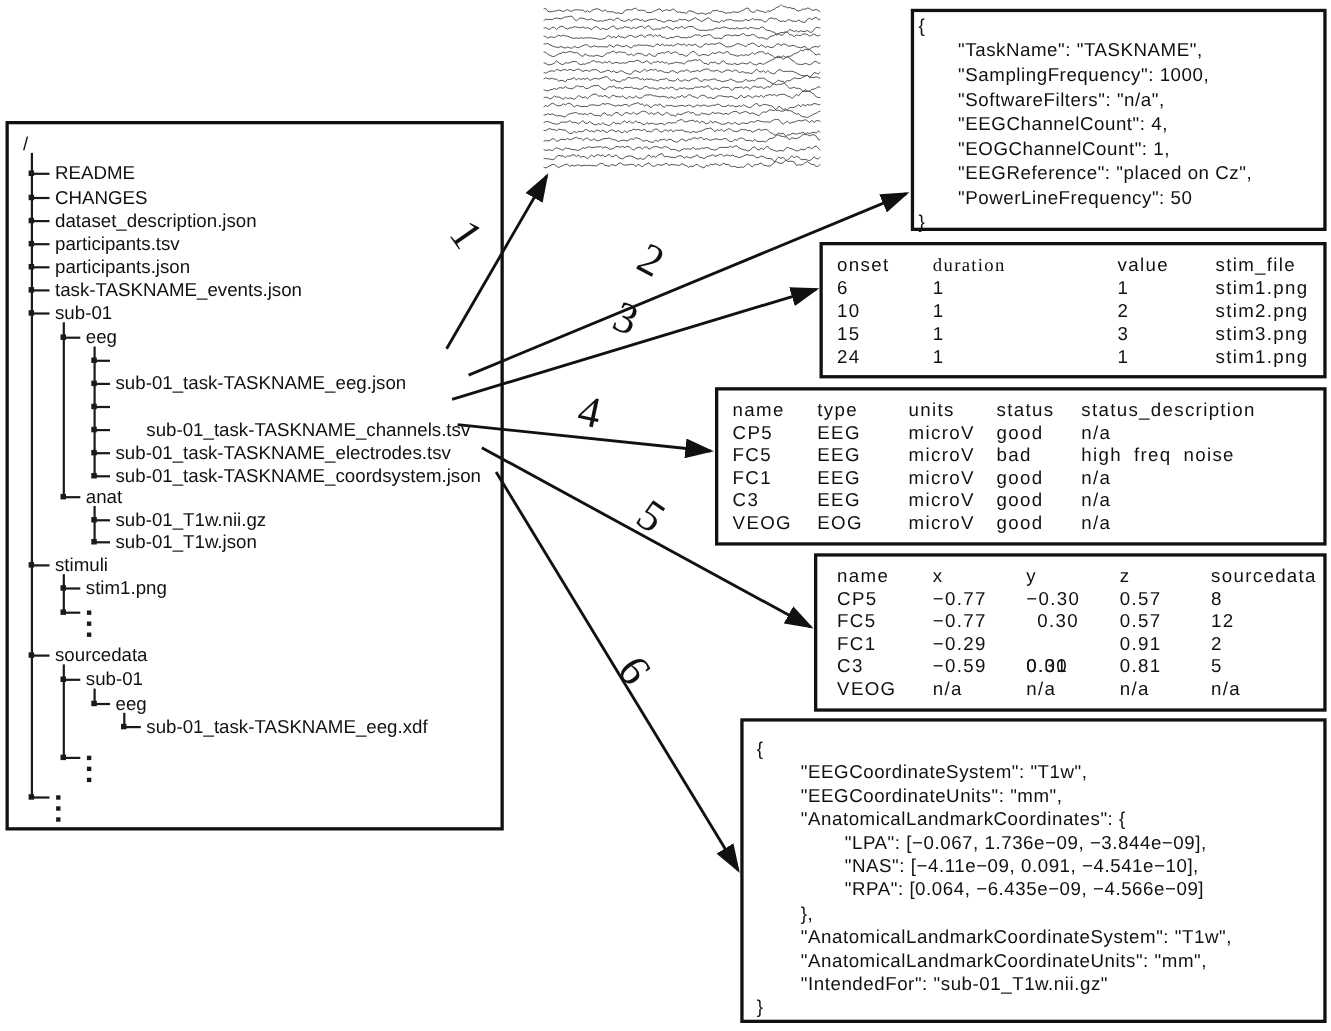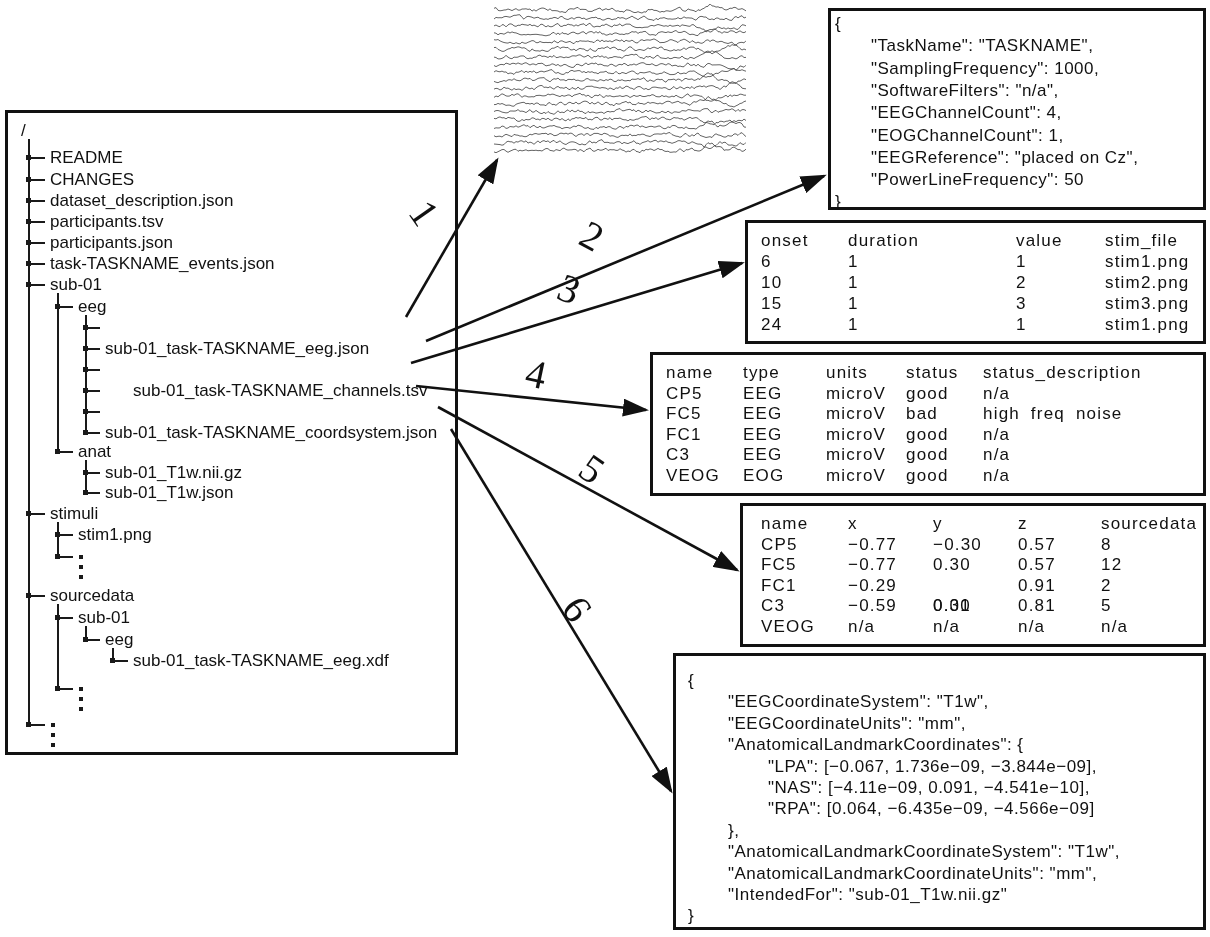--- a/index.html
+++ b/index.html
@@ -62,20 +62,21 @@
     <div class="tline" style="left: 77px; top: 236px; width: 2px; height: 22px;"></div>
     <div class="tline" style="left: 77px; top: 256px; width: 15px; height: 2px;"></div>
     <div class="tdot" style="left: 75px; top: 254px;"></div>
     <div class="tline" style="left: 77px; top: 257px; width: 2px; height: 22px;"></div>
     <div class="tline" style="left: 77px; top: 277px; width: 15px; height: 2px;"></div>
     <div class="tdot" style="left: 75px; top: 275px;"></div>
     <div class="tree-label" style="left: 97px; top: 268px; margin-left: 28px;">sub-01_task-TASKNAME_channels.tsv</div>
     <div class="tline" style="left: 77px; top: 278px; width: 2px; height: 22px;"></div>
     <div class="tline" style="left: 77px; top: 298px; width: 15px; height: 2px;"></div>
     <div class="tdot" style="left: 75px; top: 296px;"></div>
+    <div class="tree-label" style="left: 97px; top: 289px;">sub-01_task-TASKNAME_electrodes.tsv</div>
     <div class="tline" style="left: 77px; top: 299px; width: 2px; height: 22px;"></div>
     <div class="tline" style="left: 77px; top: 319px; width: 15px; height: 2px;"></div>
     <div class="tdot" style="left: 75px; top: 317px;"></div>
     <div class="tree-label" style="left: 97px; top: 310px;">sub-01_task-TASKNAME_coordsystem.json</div>
     <div class="tline" style="left: 49px; top: 194px; width: 2px; height: 146px;"></div>
     <div class="tline" style="left: 49px; top: 338px; width: 16px; height: 2px;"></div>
     <div class="tdot" style="left: 47px; top: 336px;"></div>
     <div class="tree-label" style="left: 70px; top: 329px;">anat</div>
     <div class="tline" style="left: 77px; top: 347px; width: 2px; height: 14px;"></div>
     <div class="tline" style="left: 77px; top: 359px; width: 15px; height: 2px;"></div>
@@ -158,21 +159,21 @@
     <div class="code-line" style="left: 40px; top: 68.9px;">"SoftwareFilters": "n/a",</div>
     <div class="code-line" style="left: 40px; top: 91.2px;">"EEGChannelCount": 4,</div>
     <div class="code-line" style="left: 40px; top: 113.5px;">"EOGChannelCount": 1,</div>
     <div class="code-line" style="left: 40px; top: 135.8px;">"EEGReference": "placed on Cz",</div>
     <div class="code-line" style="left: 40px; top: 158.1px;">"PowerLineFrequency": 50</div>
     <div class="code-line" style="left: 4px; top: 180.4px;">}</div>
   </div>
 
 <div class="box" style="left:745px;top:220px;width:461px;height:124px;" id="box-events">
     <div class="cell" style="left: 13px; top: 8px;">onset</div>
-    <div class="cell" style="left: 100px; top: 8px;">duration</div>
+    <div class="cell" style="left: 100px; top: 8px; font-family: Liberation Serif, serif;">duration</div>
     <div class="cell" style="left: 268px; top: 8px;">value</div>
     <div class="cell" style="left: 357px; top: 8px;">stim_file</div>
     <div class="cell" style="left: 13px; top: 29px;">6</div>
     <div class="cell" style="left: 100px; top: 29px;">1</div>
     <div class="cell" style="left: 268px; top: 29px;">1</div>
     <div class="cell" style="left: 357px; top: 29px;">stim1.png</div>
     <div class="cell" style="left: 13px; top: 50px;">10</div>
     <div class="cell" style="left: 100px; top: 50px;">1</div>
     <div class="cell" style="left: 268px; top: 50px;">2</div>
     <div class="cell" style="left: 357px; top: 50px;">stim2.png</div>
@@ -225,21 +226,21 @@
     <div class="cell" style="left: 190px; top: 8px;">y</div>
     <div class="cell" style="left: 275px; top: 8px;">z</div>
     <div class="cell" style="left: 358px; top: 8px;">sourcedata</div>
     <div class="cell" style="left: 18px; top: 28.5px;">CP5</div>
     <div class="cell" style="left: 105px; top: 28.5px;">−0.77</div>
     <div class="cell" style="left: 190px; top: 28.5px;">−0.30</div>
     <div class="cell" style="left: 275px; top: 28.5px;">0.57</div>
     <div class="cell" style="left: 358px; top: 28.5px;">8</div>
     <div class="cell" style="left: 18px; top: 49px;">FC5</div>
     <div class="cell" style="left: 105px; top: 49px;">−0.77</div>
-    <div class="cell" style="left: 190px; top: 49px;">0.30</div>
+    <div class="cell" style="left: 200px; top: 49px;">0.30</div>
     <div class="cell" style="left: 275px; top: 49px;">0.57</div>
     <div class="cell" style="left: 358px; top: 49px;">12</div>
     <div class="cell" style="left: 18px; top: 69.5px;">FC1</div>
     <div class="cell" style="left: 105px; top: 69.5px;">−0.29</div>
     <div class="cell" style="left: 190px; top: 62px; margin-top: 28px;">0.31</div>
     <div class="cell" style="left: 275px; top: 69.5px;">0.91</div>
     <div class="cell" style="left: 358px; top: 69.5px;">2</div>
     <div class="cell" style="left: 18px; top: 90px;">C3</div>
     <div class="cell" style="left: 105px; top: 90px;">−0.59</div>
     <div class="cell" style="left: 190px; top: 90px;">0.00</div>

